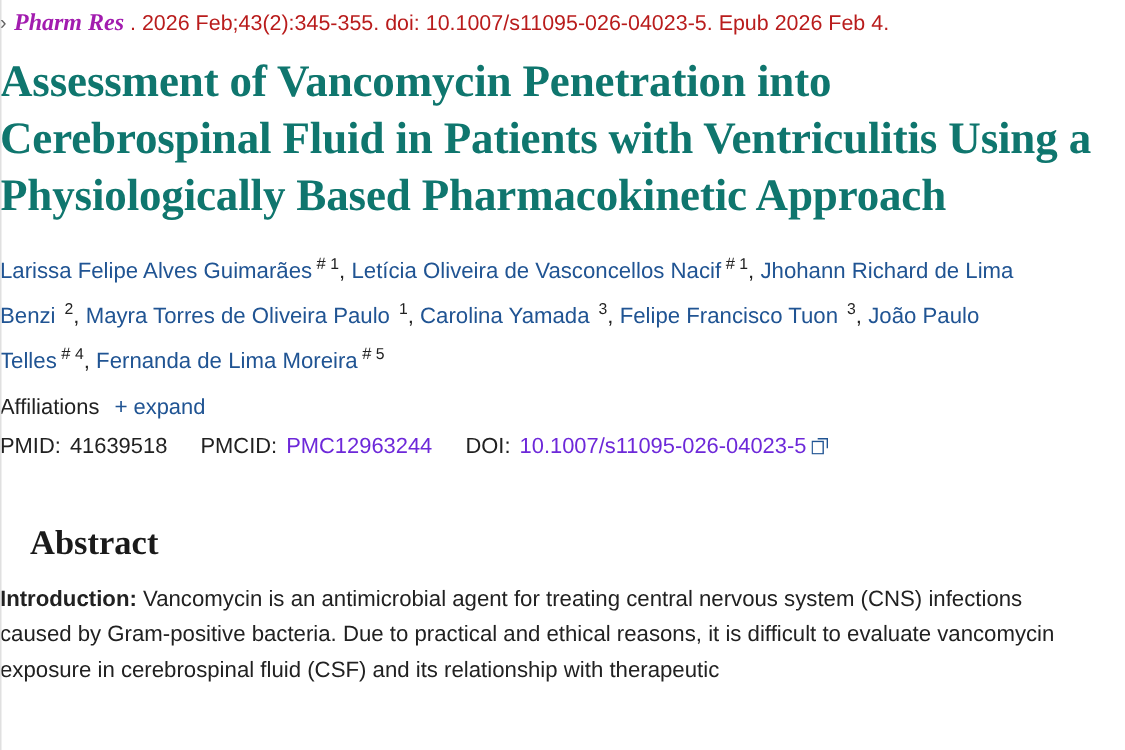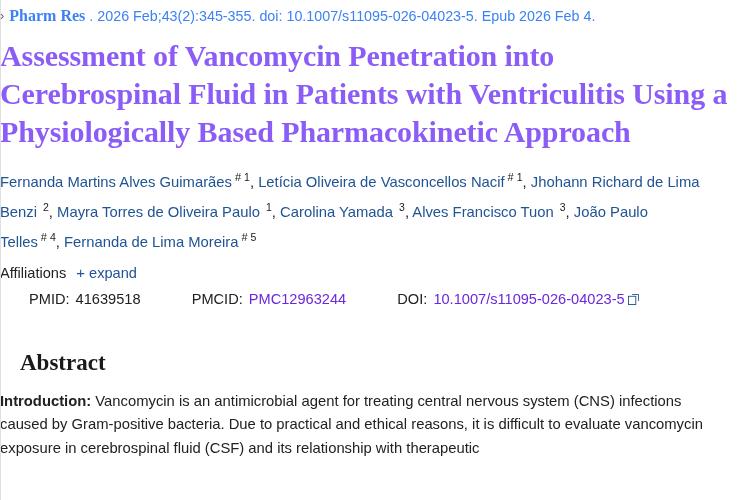--- a/index.html
+++ b/index.html
@@ -46,40 +46,41 @@
   }
   .cite-caret {
     color: #646464;
     font-size: 13px;
     margin-right: 5px;
     line-height: 20px;
     position: relative;
     top: -1px;
   }
   .journal-name {
-    color: #3b82f6;
+    color: #a21caf;
+    font-style: italic;
     font-weight: bold;
     font-family: "Liberation Serif", serif;
     font-size: 16px;
     margin-right: 4px;
   }
   .cite-rest {
     font-family: "Liberation Sans", sans-serif;
     font-size: 14.3px;
-    color: #3b82f6;
+    color: #b91c1c;
   }
 
   
   h1.title {
     font-family: "Liberation Serif", serif;
     font-weight: bold;
     font-size: 30px;
     line-height: 38px;
     margin: 8px 0 14px 0;
-    color: #8b5cf6;
+    color: #0f766e;
     letter-spacing: -0.1px;
   }
 
   
   .authors {
     font-size: 14.8px;
     line-height: 25px;
     color: #212121;
     margin-bottom: 10px;
     max-width: 700px;
@@ -127,21 +128,21 @@
     color: #205493;
   }
 
   
   .ids-row {
     font-size: 14.6px;
     color: #212121;
     margin-top: 7px;
     line-height: 22px;
   }
-  .ids-row .lbl { margin-right: 2px; padding-left: 29px; }
+  .ids-row .lbl { margin-right: 2px; }
   .ids-row .sep { display: inline-block; width: 14px; }
   .link {
     color: #6d28d9;
     cursor: pointer;
     text-decoration: none;
   }
   .ext-icon {
     display: inline-block;
     width: 11px;
     height: 11px;
@@ -177,26 +178,26 @@
 
     <div class="cite-line">
       <span class="cite-caret">›</span>
       <span class="journal-name">Pharm Res</span>
       <span class="cite-rest">. 2026 Feb;43(2):345-355. doi: 10.1007/s11095-026-04023-5. Epub 2026 Feb 4.</span>
     </div>
 
     <h1 class="title">Assessment of Vancomycin Penetration into Cerebrospinal Fluid in Patients with Ventriculitis Using a Physiologically Based Pharmacokinetic Approach</h1>
 
     <div class="authors">
-      <span><span class="author-name">Fernanda Martins Alves Guimarães</span><span class="hash">#</span><span class="sup">1</span><span class="comma">,</span></span>
+      <span><span class="author-name">Larissa Felipe Alves Guimarães</span><span class="hash">#</span><span class="sup">1</span><span class="comma">,</span></span>
       <span><span class="author-name">Letícia Oliveira de Vasconcellos Nacif</span><span class="hash">#</span><span class="sup">1</span><span class="comma">,</span></span>
       <span><span class="author-name">Jhohann Richard de Lima Benzi</span><span class="hash"></span><span class="sup">2</span><span class="comma">,</span></span>
       <span><span class="author-name">Mayra Torres de Oliveira Paulo</span><span class="hash"></span><span class="sup">1</span><span class="comma">,</span></span>
       <span><span class="author-name">Carolina Yamada</span><span class="hash"></span><span class="sup">3</span><span class="comma">,</span></span>
-      <span><span class="author-name">Alves Francisco Tuon</span><span class="hash"></span><span class="sup">3</span><span class="comma">,</span></span>
+      <span><span class="author-name">Felipe Francisco Tuon</span><span class="hash"></span><span class="sup">3</span><span class="comma">,</span></span>
       <span><span class="author-name">João Paulo Telles</span><span class="hash">#</span><span class="sup">4</span><span class="comma">,</span></span>
       <span><span class="author-name">Fernanda de Lima Moreira</span><span class="hash">#</span><span class="sup">5</span><span class="comma"></span></span>
     </div>
 
     <div class="affil-row">
       <span class="affil-label">Affiliations</span>
       <span class="expand-btn">
         <span class="plus-icon">+</span>
         <span>expand</span>
       </span>

